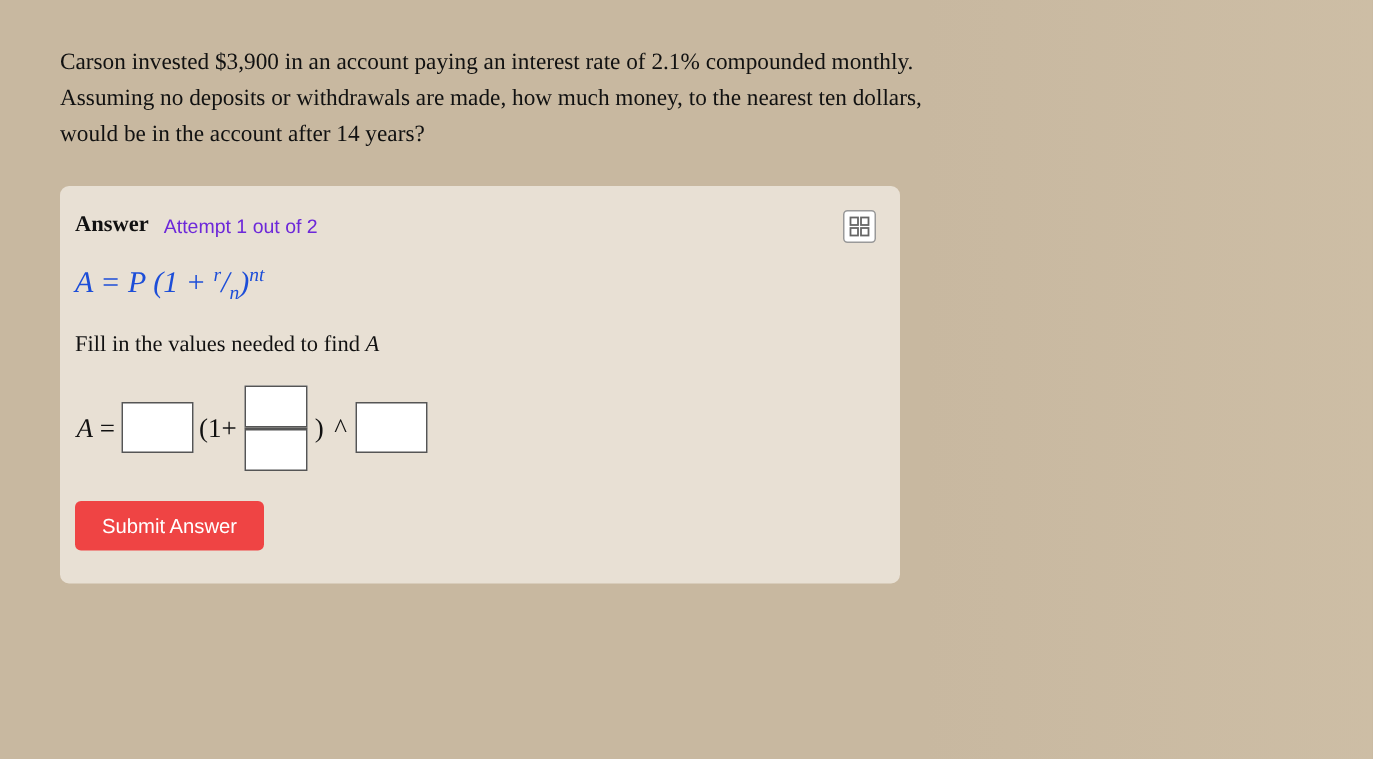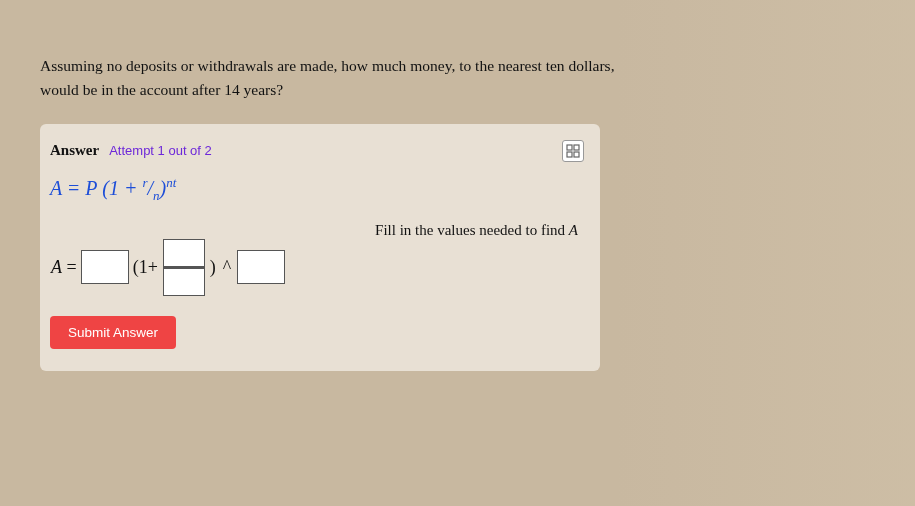--- a/index.html
+++ b/index.html
@@ -89,22 +89,22 @@
       font-size: 20px;
       color: #1d4ed8;
       margin-bottom: 18px;
       font-family: Georgia, serif;
       font-style: italic;
     }
 
     .fill-text {
       font-size: 15px;
       color: #111;
-      font-family: Georgia, serif;
-      text-align: right;
+      margin-bottom: 18px;
+      font-family: Georgia, serif;
     }
 
     .fill-text em {
       font-style: italic;
     }
 
     .equation-row {
       display: flex;
       align-items: center;
       gap: 3px;
@@ -190,21 +190,21 @@
       pointer-events: none;
     }
   </style>
 </head>
 <body>
 
 <div class="main-container">
   <div class="bg-overlay"></div>
 
   <div class="question-text">
-    <br>
+    <span>Carson invested $3,900 in an account paying an interest rate of 2.1% compounded monthly.</span><br>
     <span>Assuming no deposits or withdrawals are made, how much money, to the nearest ten dollars,</span><br>
     <span>would be in the account after 14 years?</span>
   </div>
 
   <div class="answer-box">
 
     <div class="answer-header">
       <span class="answer-label">Answer</span>
       <span class="attempt-text">Attempt 1 out of 2</span>
     </div>

